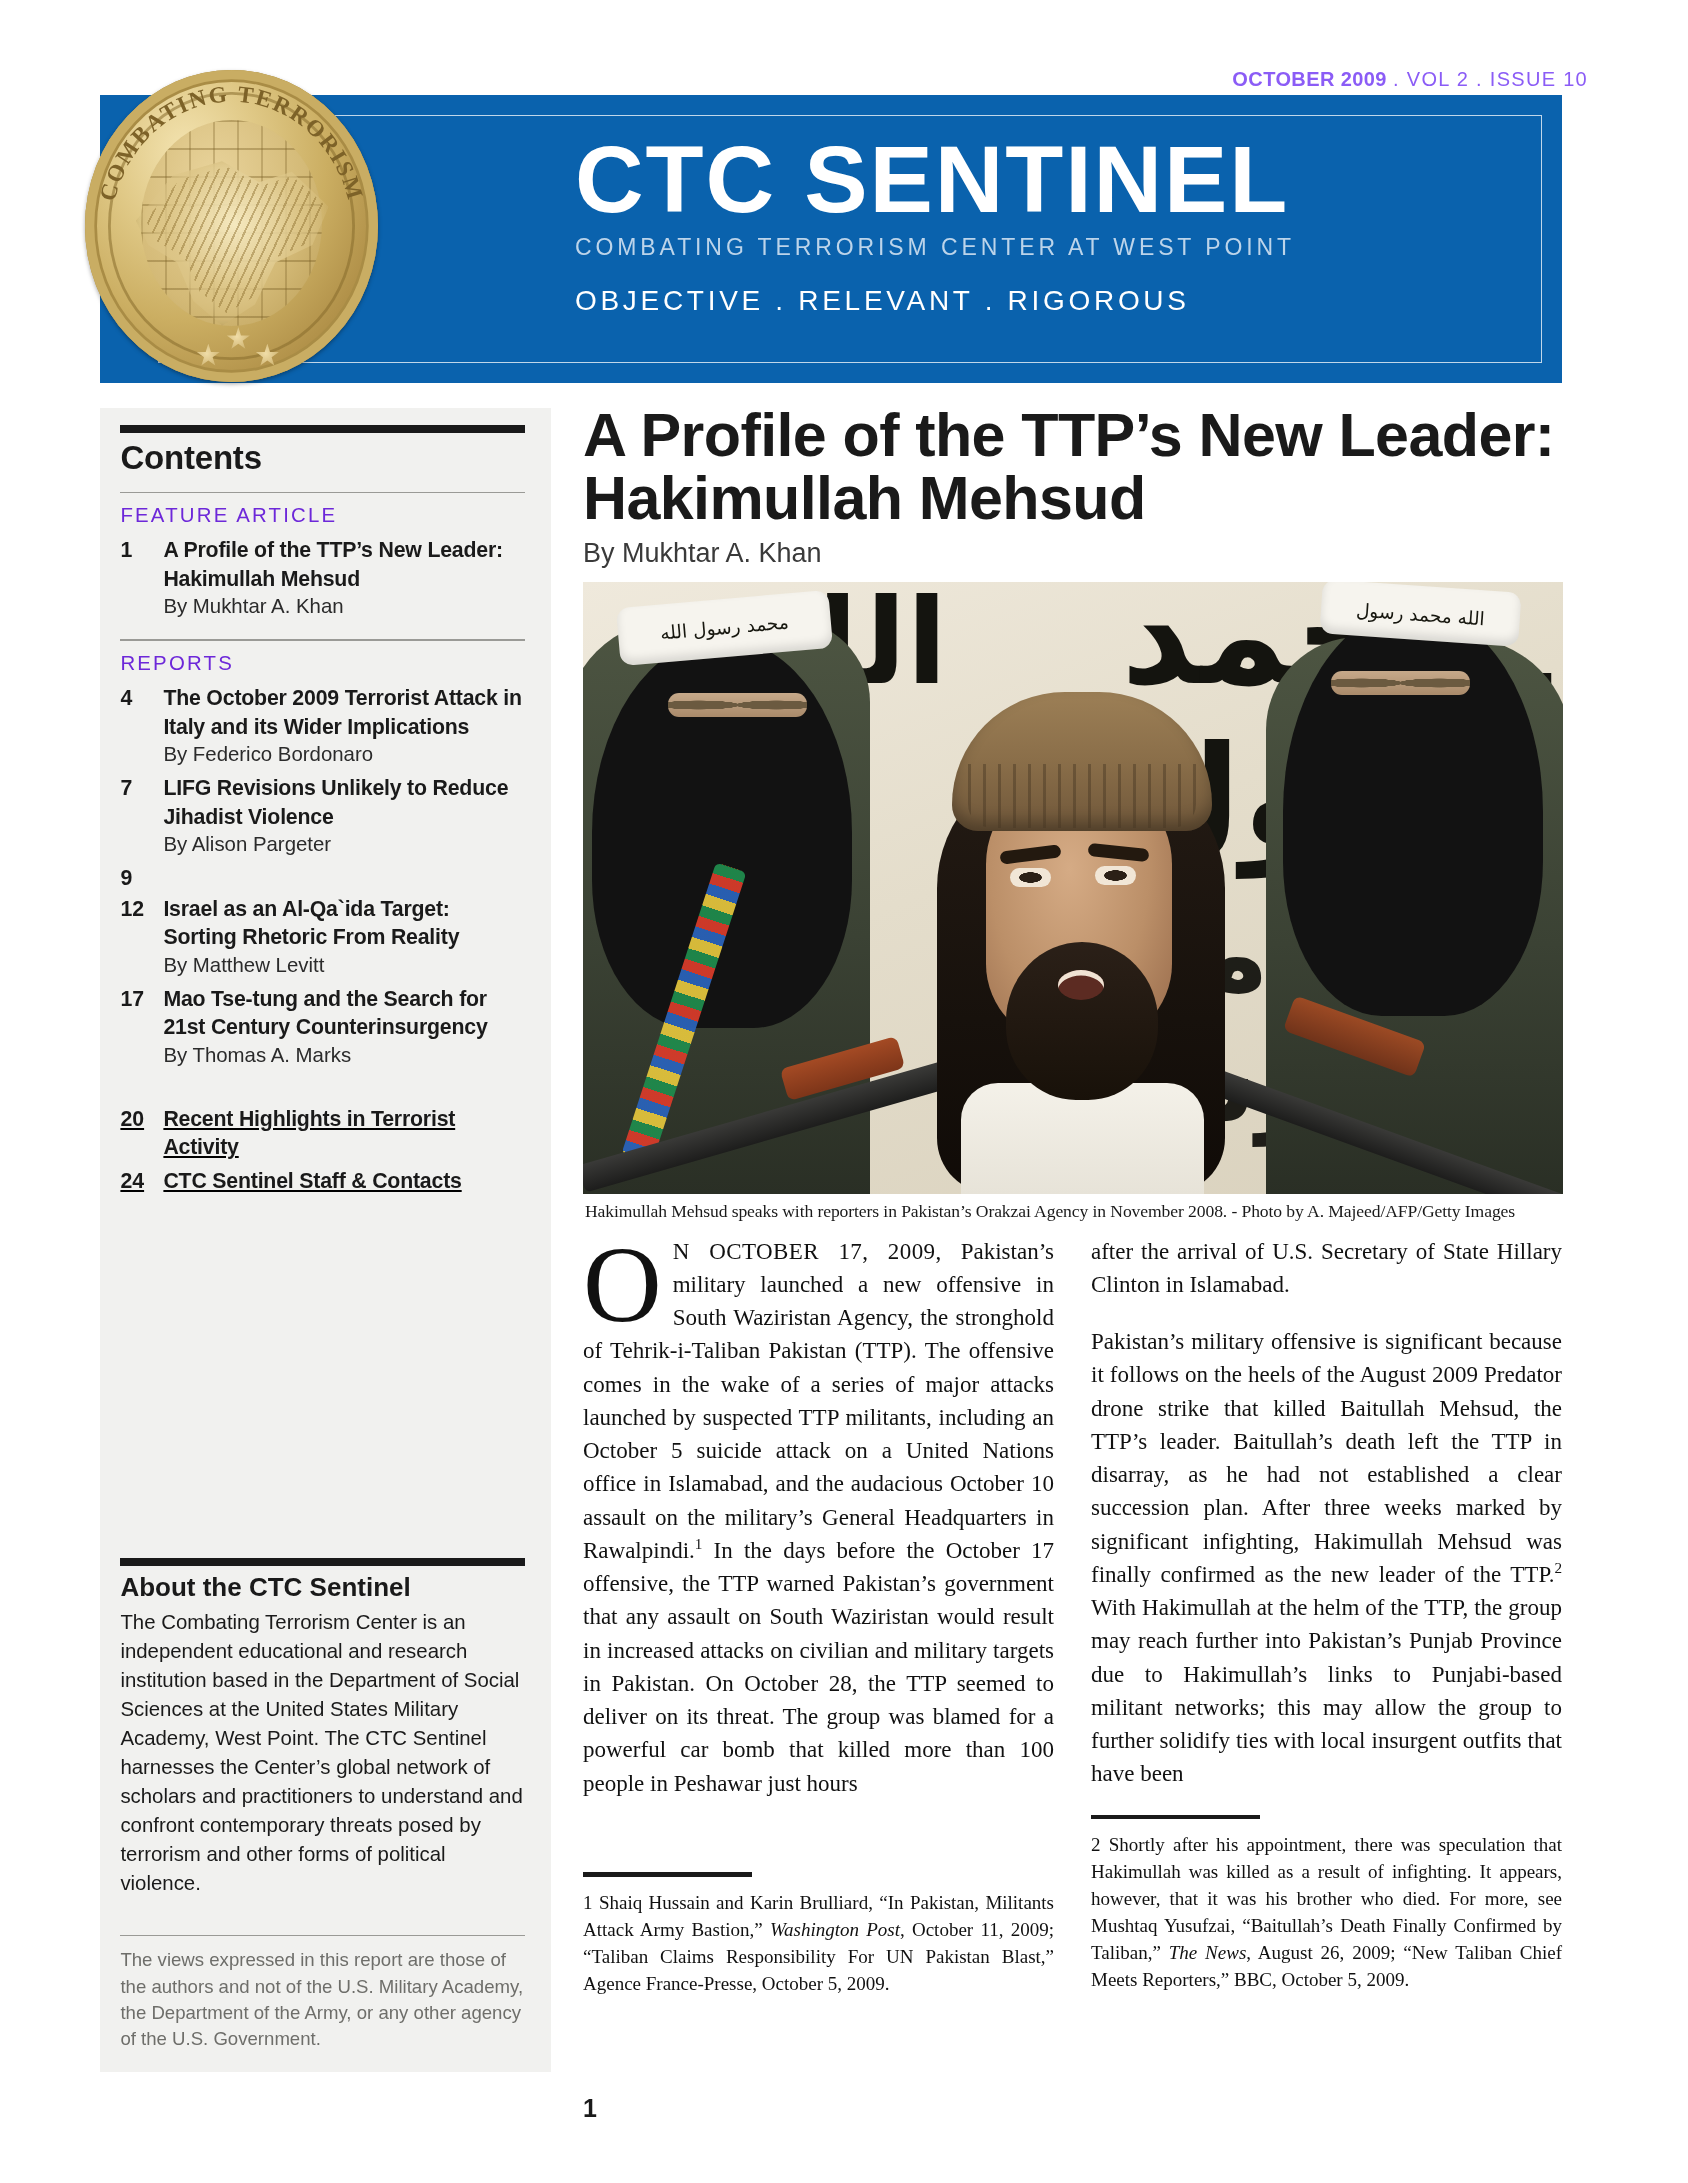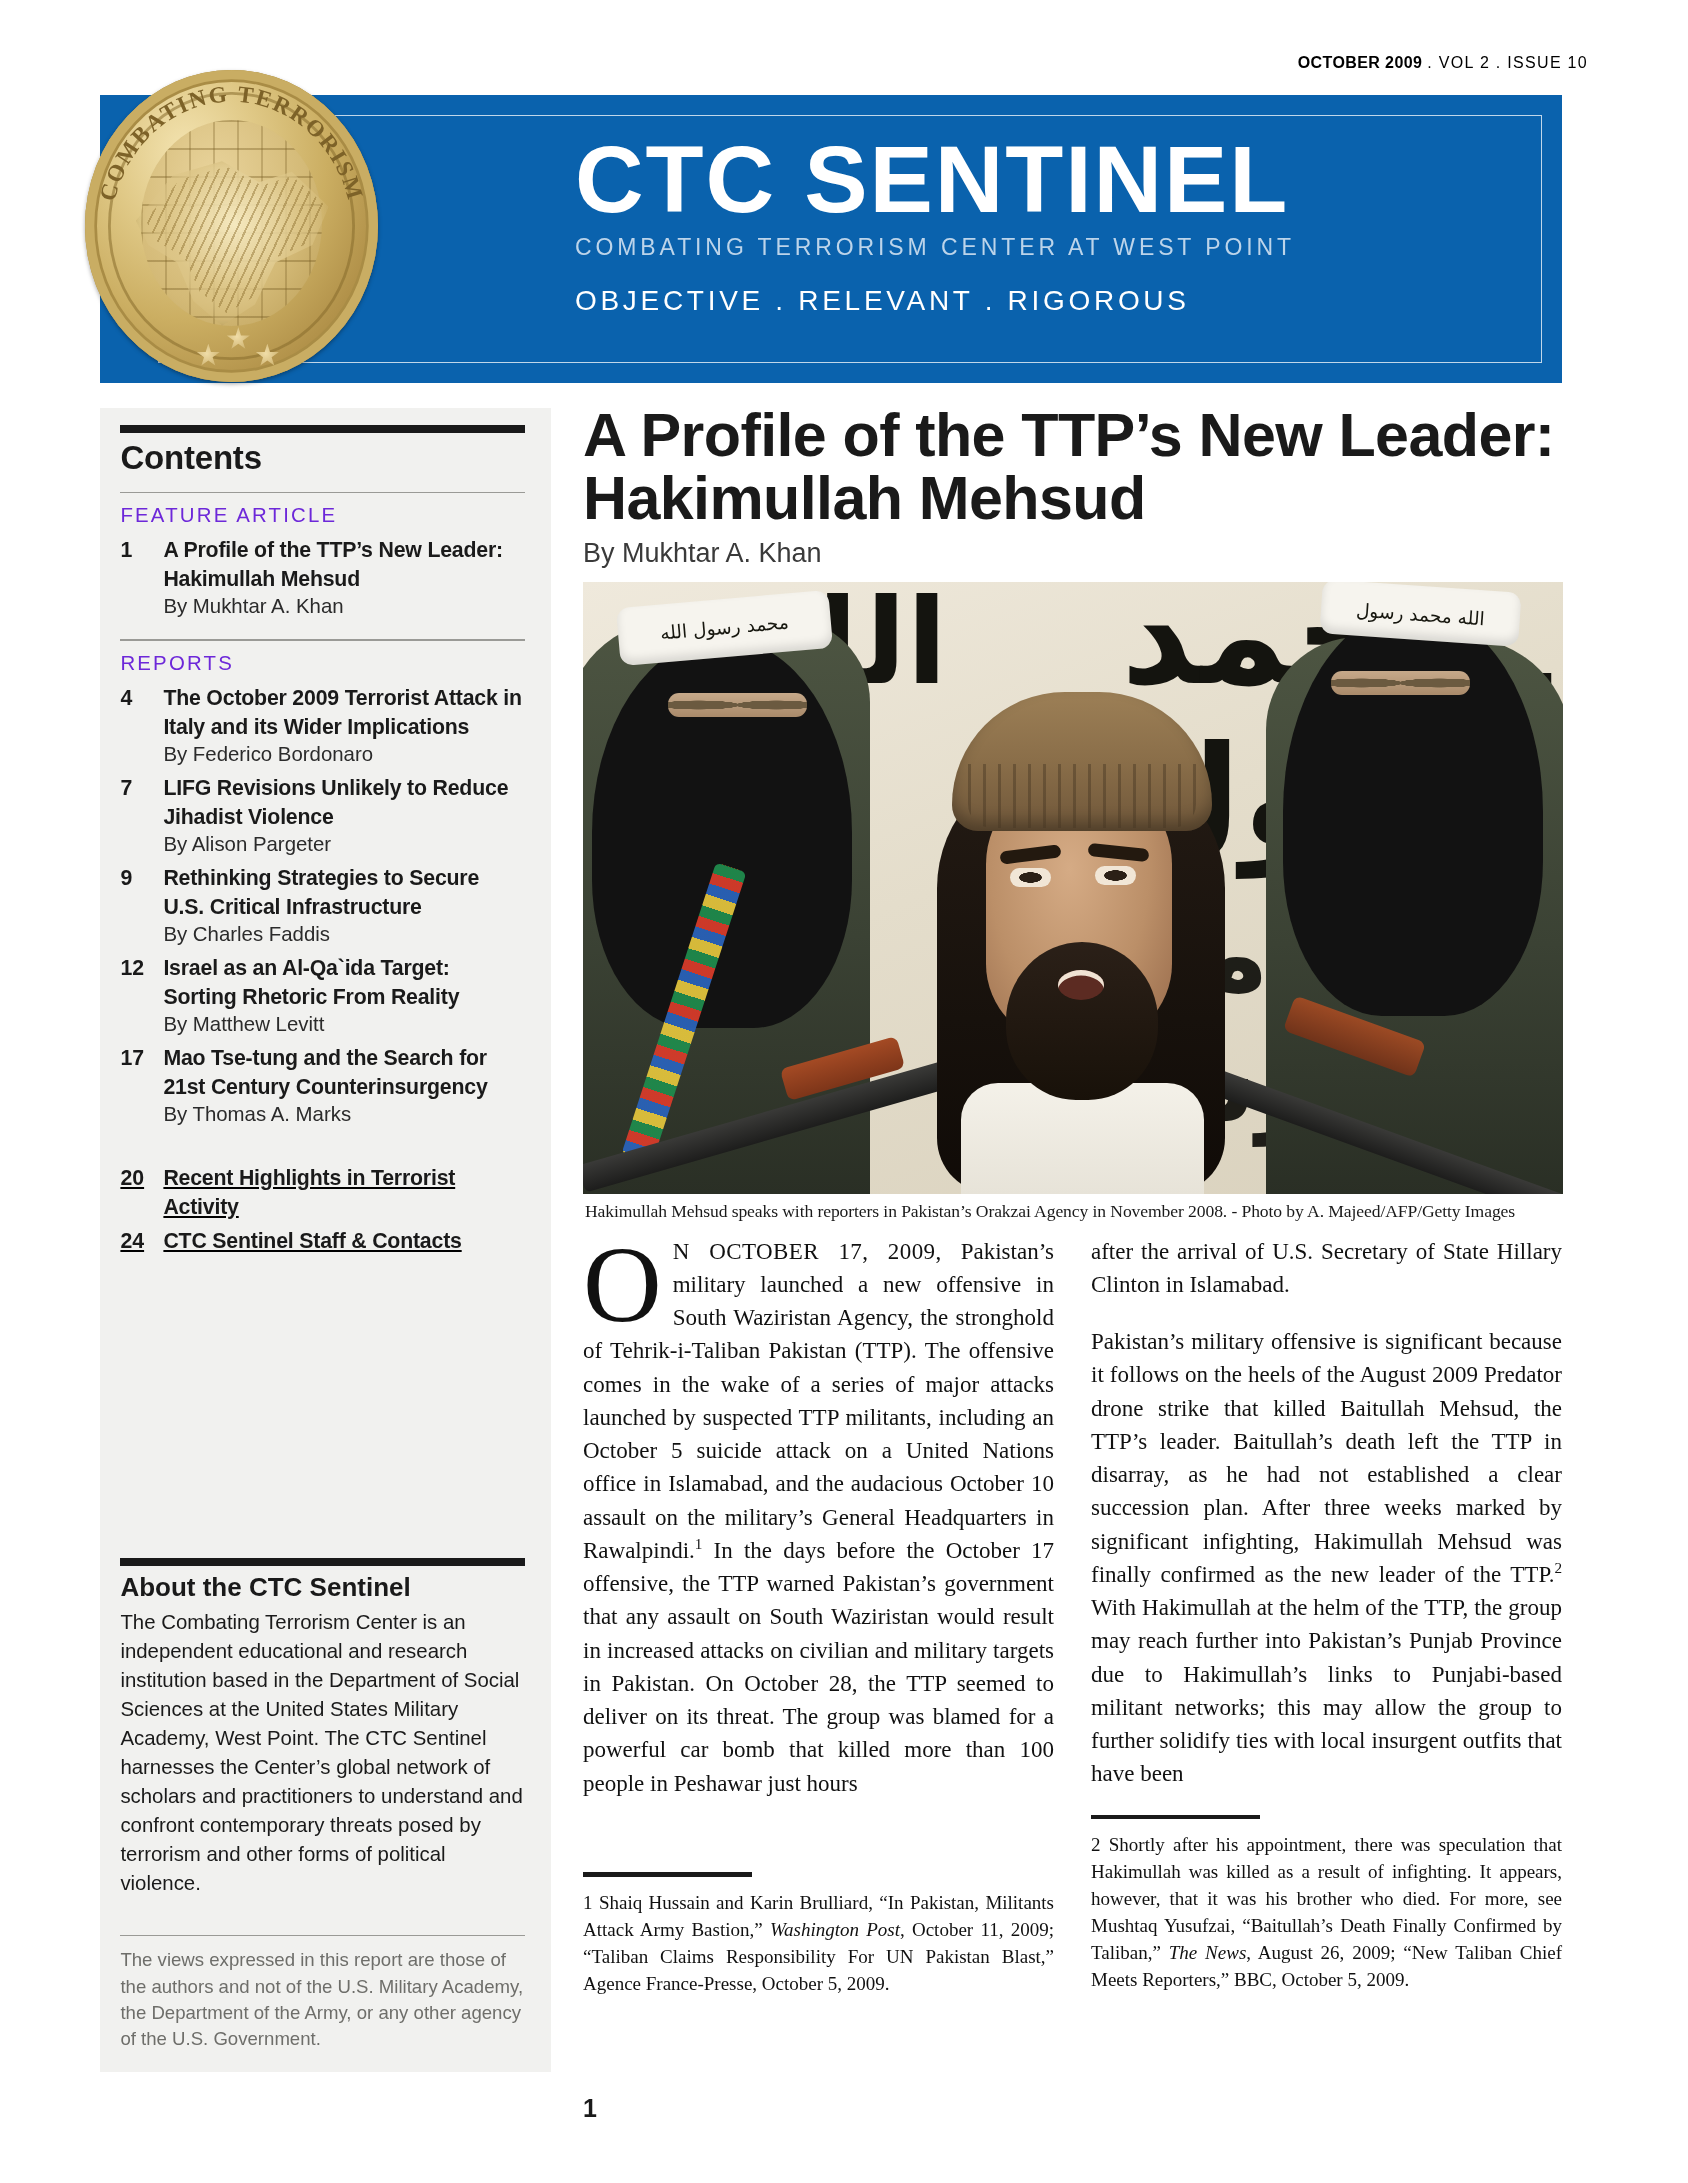--- a/index.html
+++ b/index.html
@@ -11,25 +11,25 @@
     width: 1688px;
     height: 2183px;
     position: relative;
     font-family: "Liberation Sans", sans-serif;
     overflow: hidden;
   }
 
   
   #issue-line {
     position: absolute;
-    top: 54px;
+    top: 68px;
     right: 100px;
-    font-size: 16px;
+    font-size: 20px;
     letter-spacing: 0.6px;
-    color: #000000;
+    color: #8b5cf6;
   }
   #issue-line .vol {
     font-weight: normal;
     letter-spacing: 1.3px;
   }
   #issue-line .mon {
     font-weight: bold;
     letter-spacing: 0.4px;
   }
 
@@ -561,24 +561,20 @@
     </div>
     <div class="toc-item">
       <div class="toc-page">7</div>
       <div class="toc-body">
         <div class="toc-title">LIFG Revisions Unlikely to Reduce Jihadist Violence</div>
         <div class="toc-author">By Alison Pargeter</div>
       </div>
     </div>
     <div class="toc-item">
       <div class="toc-page">9</div>
-      <div class="toc-body">
-        <div class="toc-title">Rethinking Strategies to Secure U.S. Critical Infrastructure</div>
-        <div class="toc-author">By Charles Faddis</div>
-      </div>
     </div>
     <div class="toc-item">
       <div class="toc-page">12</div>
       <div class="toc-body">
         <div class="toc-title">Israel as an Al-Qa`ida Target: Sorting Rhetoric From Reality</div>
         <div class="toc-author">By Matthew Levitt</div>
       </div>
     </div>
     <div class="toc-item">
       <div class="toc-page">17</div>

